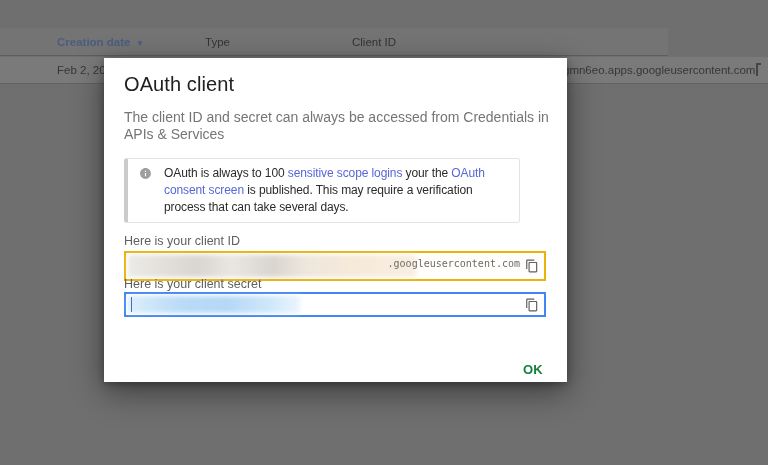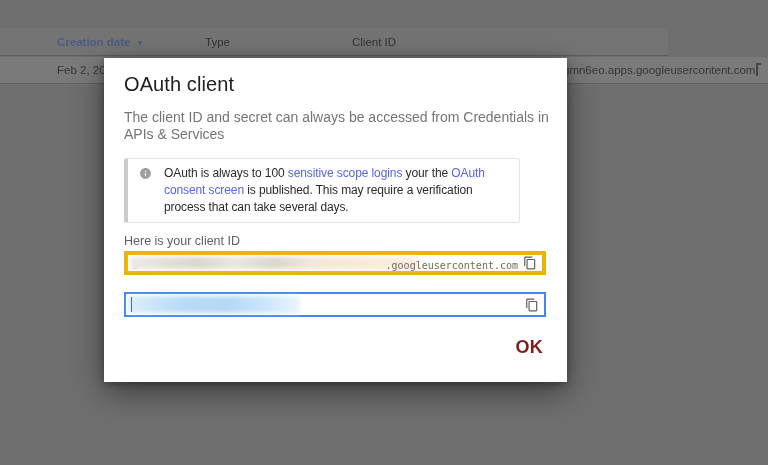--- a/index.html
+++ b/index.html
@@ -57,22 +57,22 @@
   .inline-link { color:#5667d6; cursor:pointer; text-decoration:none; }
 
   .field-label {
     position:absolute; left:20px;
     font-size:12.5px; color:#5f5f5f;
   }
   .lbl-id { top:176px;text-align:right; }
   .lbl-secret { top:219px; }
 
   .field {
-    position:absolute; left:20px; width:422px; height:24px;
-    background:#fffefd; border:4px solid #eab308;
+    position:absolute; left:20px; width:422px; height:30px;
+    background:#fffefd; border:2px solid #eab308;
   }
   .field-id { top:193px; }
   .field-secret { top:234px; height:25px; border:2px solid #4285f4; background:#ffffff; }
 
   .redact {
     position:absolute; left:2px; top:2px; bottom:2px;
     filter:blur(2px); border-radius:1px;
   }
   .redact-id {
     width:288px;
@@ -95,24 +95,24 @@
     position:absolute; left:5px; top:3px; bottom:3px; width:1px; background:#3d6fd1;
   }
   .copy-btn {
     position:absolute; right:4px; top:50%; transform:translateY(-50%);
     width:16px; height:16px; display:flex; align-items:center; justify-content:center;
     cursor:pointer; background:none; border:none; padding:0;
   }
   .copy-btn svg { width:14px; height:14px; fill:#5f5f5f; }
 
   .ok-button {
-    position:absolute; right:18px; top:275px;
+    position:absolute; right:18px; top:300px;
     background:none; border:none; cursor:pointer;
     font-family:"Liberation Sans", sans-serif;
-    font-size:18px; font-weight:bold; color:#7f1d1d; letter-spacing:.3px;
+    font-size:13px; font-weight:bold; color:#15803d; letter-spacing:.3px;
     padding:4px 6px;
   }
 </style>
 </head>
 <body>
 
 <div>
 
   <div class="bg-table-header">
     <div class="bg-col bg-col-date">
@@ -151,20 +151,21 @@
     <span class="id-prefix">9</span>
     <div class="redact redact-id"></div>
     <span class="id-suffix">.googleusercontent.com</span>
     <button class="copy-btn">
       <svg viewBox="0 0 24 24">
           <path d="M16 1H4c-1.1 0-2 .9-2 2v14h2V3h12V1zm3 4H8c-1.1 0-2 .9-2 2v14c0 1.1.9 2 2 2h11c1.1 0 2-.9 2-2V7c0-1.1-.9-2-2-2zm0 16H8V7h11v14z"></path>
         </svg>
     </button>
   </div>
 
+  <div class="field-label lbl-secret">Here is your client secret</div>
 
   <div class="field field-secret">
     <div class="redact redact-secret"></div>
     <div class="text-cursor"></div>
     <button class="copy-btn">
       <svg viewBox="0 0 24 24">
           <path d="M16 1H4c-1.1 0-2 .9-2 2v14h2V3h12V1zm3 4H8c-1.1 0-2 .9-2 2v14c0 1.1.9 2 2 2h11c1.1 0 2-.9 2-2V7c0-1.1-.9-2-2-2zm0 16H8V7h11v14z"></path>
         </svg>
     </button>
   </div>

